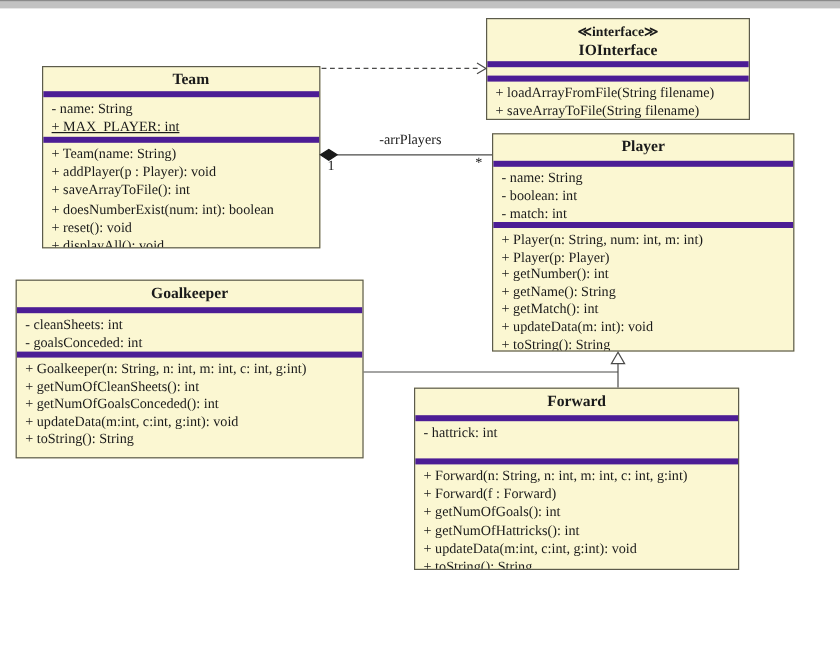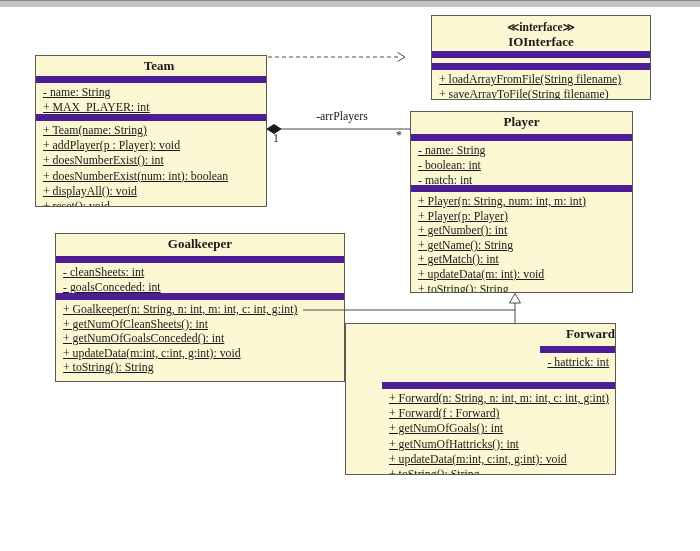--- a/index.html
+++ b/index.html
@@ -17,21 +17,21 @@
     border:1px solid #5c5b4b;
     display:flex; flex-direction:column;
     overflow:hidden;
   }
   .uml-title {
     flex:0 0 auto;
     text-align:center; font-weight:bold; font-size:13px; line-height:16px;
     padding-top:2px;
   }
   .uml-title .stereo { display:block; font-weight:bold; font-size:11.5px; line-height:14px; padding-top:2px; }
-  .uml-sec { border-top:7px solid #4c1d95; padding:2px 6px 1px 7px; flex:0 0 auto;text-decoration:underline; }
+  .uml-sec { border-top:5px solid #4c1d95; padding:2px 6px 1px 7px; flex:0 0 auto; }
   .uml-sec.grow { flex:1 1 auto; }
   .row { font-size:11.8px; line-height:15.2px; white-space:nowrap; }
   .tight .row { line-height:14.6px; }
   .row.u { text-decoration:underline; }
 
   svg.overlay { position:absolute; left:0; top:0; pointer-events:none; }
   svg.overlay line, svg.overlay polyline { stroke:#4a4a49; stroke-width:1; fill:none; }
   svg.overlay .dash { stroke-dasharray:4,3; }
   svg.overlay .diamond { fill:#1a1a1a; stroke:#1a1a1a; }
   svg.overlay .tri { fill:#ffffff; stroke:#4a4a49; stroke-width:1; }
@@ -50,73 +50,73 @@
 
   <div class="uml-class" style="left:35px; top:55px; width:232px; height:152px;">
     <div class="uml-title" style="height:20px;margin-left:16px;">Team</div>
     <div class="uml-sec" style="height:38px;">
       <div class="row">- name: String</div>
       <div class="row u">+ MAX_PLAYER: int</div>
     </div>
     <div class="uml-sec grow">
       <div class="row">+ Team(name: String)</div>
       <div class="row">+ addPlayer(p : Player): void</div>
-      <div class="row">+ doesNumberExist(): int</div>
+      <div class="row">+ saveArrayToFile(): int</div>
       <div class="row">+ doesNumberExist(num: int): boolean</div>
+      <div class="row">+ reset(): void</div>
       <div class="row">+ displayAll(): void</div>
-      <div class="row">+ reset(): void</div>
     </div>
   </div>
 
-  <div class="uml-class" style="left:405px; top:15px; width:220px; height:85px;margin-left:26px;">
+  <div class="uml-class" style="left:405px; top:15px; width:220px; height:85px;">
     <div class="uml-title" style="height:35px;">
       <span class="stereo">≪interface≫</span>
       <span>IOInterface</span>
     </div>
     <div class="uml-sec" style="height:12px;"></div>
     <div class="uml-sec grow">
       <div class="row">+ loadArrayFromFile(String filename)</div>
       <div class="row">+ saveArrayToFile(String filename)</div>
     </div>
   </div>
 
-  <div class="uml-class" style="left:410px; top:111px; width:223px; height:182px;">
+  <div class="uml-class" style="left:410px; top:111px; width:252px; height:182px;">
     <div class="uml-title" style="height:22px;">Player</div>
     <div class="uml-sec" style="height:51px;">
       <div class="row">- name: String</div>
       <div class="row">- boolean: int</div>
       <div class="row">- match: int</div>
     </div>
     <div class="uml-sec grow tight">
       <div class="row">+ Player(n: String, num: int, m: int)</div>
       <div class="row">+ Player(p: Player)</div>
       <div class="row">+ getNumber(): int</div>
       <div class="row">+ getName(): String</div>
       <div class="row">+ getMatch(): int</div>
       <div class="row">+ updateData(m: int): void</div>
       <div class="row">+ toString(): String</div>
     </div>
   </div>
 
-  <div class="uml-class" style="left:13px; top:233px; width:290px; height:149px;margin-left:42px;">
+  <div class="uml-class" style="left:13px; top:233px; width:290px; height:149px;">
     <div class="uml-title" style="height:22px;">Goalkeeper</div>
     <div class="uml-sec" style="height:37px;">
       <div class="row">- cleanSheets: int</div>
       <div class="row">- goalsConceded: int</div>
     </div>
     <div class="uml-sec grow tight">
       <div class="row">+ Goalkeeper(n: String, n: int, m: int, c: int, g:int)</div>
       <div class="row">+ getNumOfCleanSheets(): int</div>
       <div class="row">+ getNumOfGoalsConceded(): int</div>
       <div class="row">+ updateData(m:int, c:int, g:int): void</div>
       <div class="row">+ toString(): String</div>
     </div>
   </div>
 
-  <div class="uml-class" style="left:345px; top:323px; width:271px; height:152px;align-items:flex-end;">
+  <div class="uml-class" style="left:345px; top:323px; width:271px; height:152px;">
     <div class="uml-title" style="height:22px;">Forward</div>
     <div class="uml-sec" style="height:36px;">
       <div class="row">- hattrick: int</div>
     </div>
     <div class="uml-sec grow">
       <div class="row">+ Forward(n: String, n: int, m: int, c: int, g:int)</div>
       <div class="row">+ Forward(f : Forward)</div>
       <div class="row">+ getNumOfGoals(): int</div>
       <div class="row">+ getNumOfHattricks(): int</div>
       <div class="row">+ updateData(m:int, c:int, g:int): void</div>

